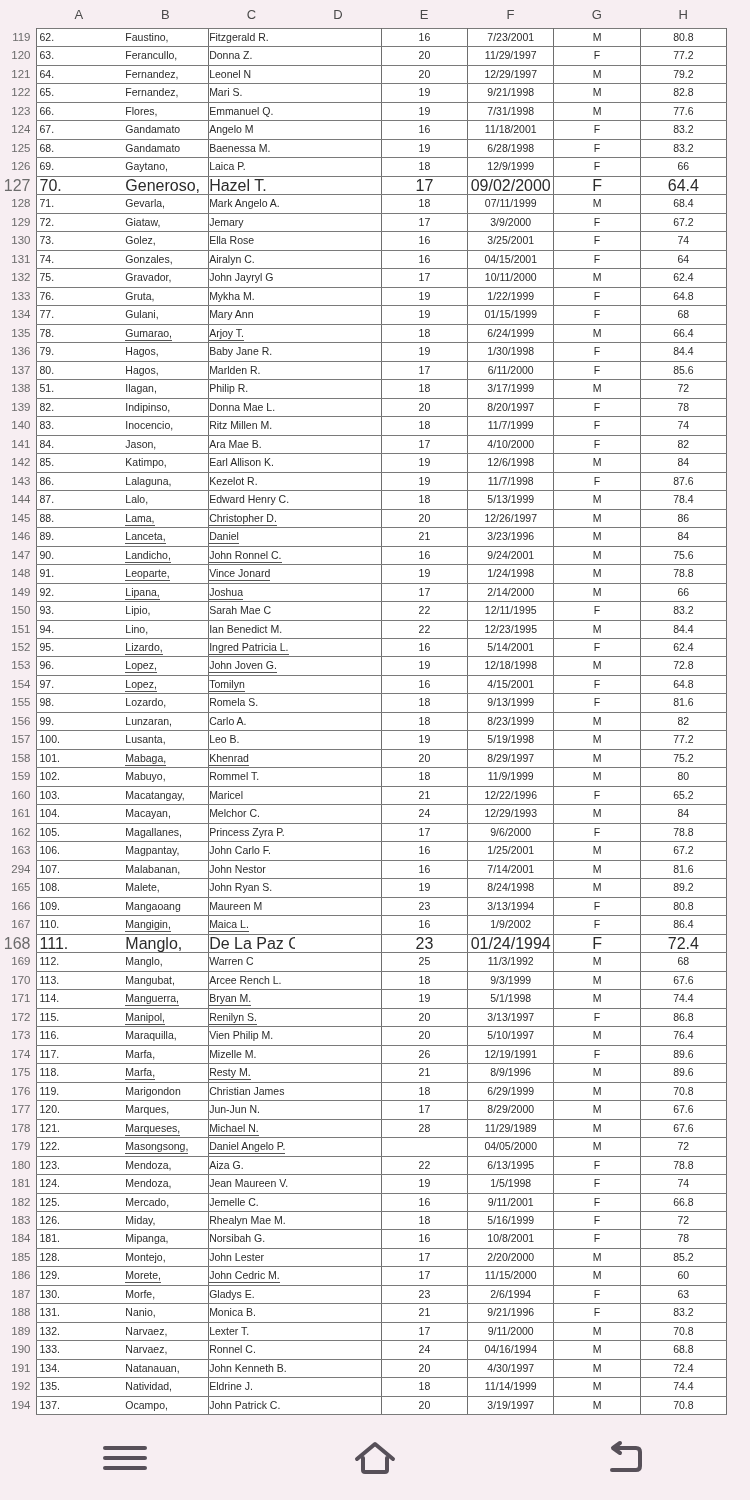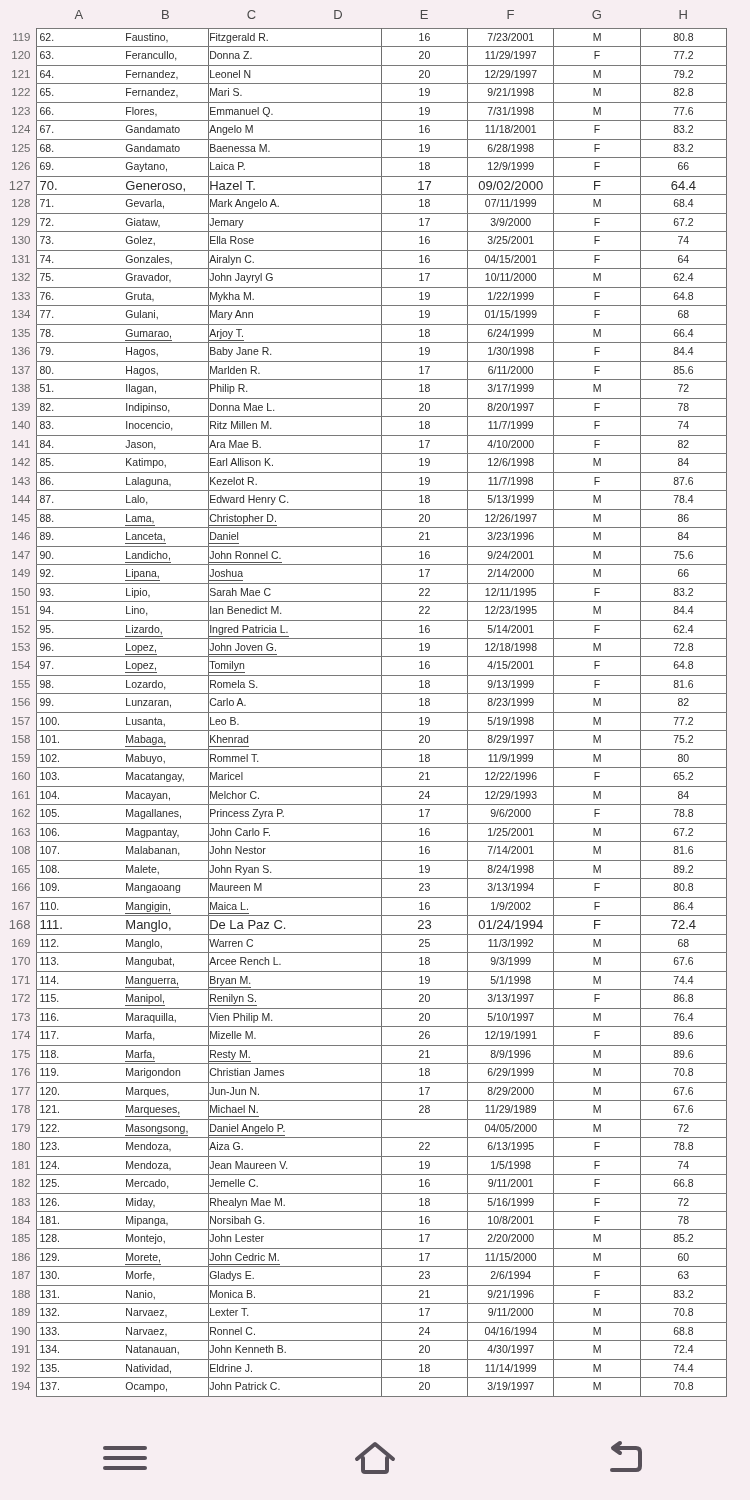--- a/index.html
+++ b/index.html
@@ -122,21 +122,21 @@
   td.colF { width: 115px; text-align: center; }
   td.colG { width: 120px; text-align: center; }
   td.colH { width: 114px; text-align: center; }
 
   
   td.u-name .nm {
     border-bottom: 1px solid #555;
     display: inline-block;
     line-height: 14px;
   }
-  tr.big td { font-size: 13px; }
+  tr.big td { font-size: 16px; }
 
   
   #navbar {
     position: absolute;
     left: 0;
     bottom: 0;
     width: 750px;
     height: 85px;
     background: #f7eef2;
     display: flex;
@@ -494,20 +494,31 @@
             <td class="colA">90.</td>
             <td class="colB u-name"><span class="nm">Landicho,</span></td>
             <td class="colC u-name"><span class="nm">John Ronnel C.</span></td>
             <td class="colD"></td>
             <td class="colE">16</td>
             <td class="colF">9/24/2001</td>
             <td class="colG">M</td>
             <td class="colH">75.6</td>
           </tr>
           <tr>
+            <td class="rownum">148</td>
+            <td class="colA">91.</td>
+            <td class="colB u-name"><span class="nm">Leoparte,</span></td>
+            <td class="colC u-name"><span class="nm">Vince Jonard</span></td>
+            <td class="colD"></td>
+            <td class="colE">19</td>
+            <td class="colF">1/24/1998</td>
+            <td class="colG">M</td>
+            <td class="colH">78.8</td>
+          </tr>
+          <tr>
             <td class="rownum">149</td>
             <td class="colA">92.</td>
             <td class="colB u-name"><span class="nm">Lipana,</span></td>
             <td class="colC u-name"><span class="nm">Joshua</span></td>
             <td class="colD"></td>
             <td class="colE">17</td>
             <td class="colF">2/14/2000</td>
             <td class="colG">M</td>
             <td class="colH">66</td>
           </tr>
@@ -659,21 +670,21 @@
             <td class="colA">106.</td>
             <td class="colB">Magpantay,</td>
             <td class="colC">John Carlo F.</td>
             <td class="colD"></td>
             <td class="colE">16</td>
             <td class="colF">1/25/2001</td>
             <td class="colG">M</td>
             <td class="colH">67.2</td>
           </tr>
           <tr>
-            <td class="rownum">108</td>
+            <td class="rownum">294</td>
             <td class="colA">107.</td>
             <td class="colB">Malabanan,</td>
             <td class="colC">John Nestor</td>
             <td class="colD"></td>
             <td class="colE">16</td>
             <td class="colF">7/14/2001</td>
             <td class="colG">M</td>
             <td class="colH">81.6</td>
           </tr>
           <tr>

